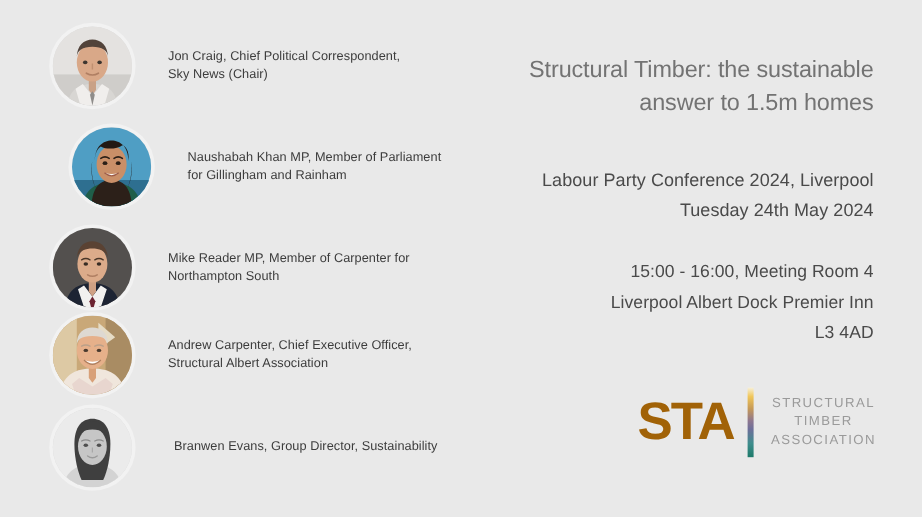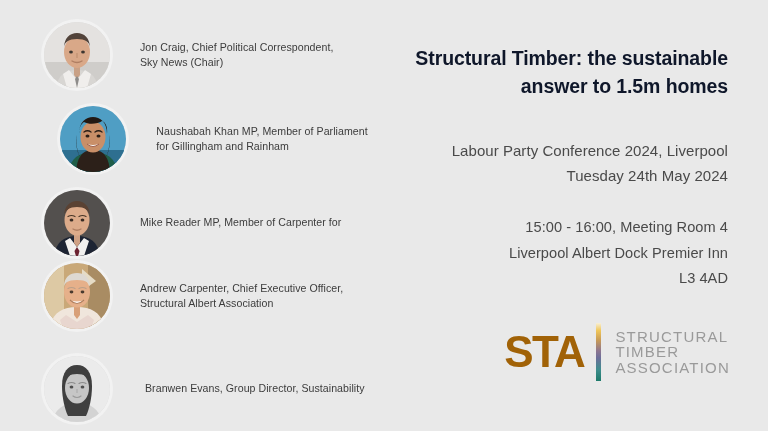--- a/index.html
+++ b/index.html
@@ -63,21 +63,21 @@
     letter-spacing: 0.05px;
   }
 
   .speaker-text .line { display: block; white-space: nowrap; }
 
   
   .sp-0 { top: 22px;  }
   .sp-1 { top: 106px; justify-content: center; }
   .sp-2 { top: 190px; }
   .sp-3 { top: 263px; }
-  .sp-4 { top: 356px; }
+  .sp-4 { top: 340px; }
 
   .sp-0 .speaker-text { margin-left: 30px; }
   .sp-1 .speaker-text { margin-left: 30px; }
   .sp-2 .speaker-text { margin-left: 30px; }
   .sp-3 .speaker-text { margin-left: 30px; }
   .sp-4 .speaker-text { margin-left: 35px; }
 
   
   .content {
     position: absolute;
@@ -88,22 +88,22 @@
     text-align: right;
   }
 
   .title {
     position: absolute;
     right: 40px;
     top: 44px;
     width: 330px;
     font-size: 19.5px;
     line-height: 28px;
-    font-weight: bold;
-    color: #0f172a;
+    font-weight: normal;
+    color: #737373;
     letter-spacing: -0.1px;
   }
   .title .line { display: block; }
 
   .conference {
     position: absolute;
     right: 40px;
     top: 138px;
     width: 330px;
     font-size: 15px;
@@ -152,22 +152,22 @@
         #f7f0d8 0%,
         #f0c659 13%,
         #c79a57 30%,
         #8d7690 48%,
         #6d6f9a 60%,
         #3f8d8d 80%,
         #1d7a6a 100%);
   }
 
   .logo-words {
-    text-align: left;
-    font-size: 15px;
+    text-align: center;
+    font-size: 11px;
     line-height: 15.5px;
     color: #9a9a9a;
     letter-spacing: 1.2px;
   }
   .logo-words .line { display: block; }
 </style>
 </head>
 <body>
 
 <div id="slide">
@@ -234,20 +234,21 @@
           <path d="M20 27c0-11 6-16 13-16s13 5 13 16c0-7-6-10-13-10s-13 3-13 10z" fill="#5a4233"></path>
           <ellipse cx="27.5" cy="30" rx="1.9" ry="1.5" fill="#382c24"></ellipse>
           <ellipse cx="38.5" cy="30" rx="1.9" ry="1.5" fill="#382c24"></ellipse>
           <path d="M24 26.5q3.5-2 7 0" stroke="#4a3729" stroke-width="1.2" fill="none" stroke-linecap="round"></path>
           <path d="M35 26.5q3.5-2 7 0" stroke="#4a3729" stroke-width="1.2" fill="none" stroke-linecap="round"></path>
           <path d="M29 39q4 2.5 8 0" stroke="#b07f63" stroke-width="1.3" fill="none" stroke-linecap="round"></path>
         </svg>
       </div>
       <div class="speaker-text">
         <span class="line">Mike Reader MP, Member of Carpenter for</span>
+        <span class="line">Northampton South</span>
       </div>
     </div>
 
     <div class="speaker sp-3">
       <div class="avatar">
         <svg viewBox="0 0 66 66" preserveAspectRatio="xMidYMid slice" aria-hidden="true">
           <rect width="66" height="66" fill="#c9a878"></rect>
           <rect width="20" height="66" fill="#ddc9a4"></rect>
           <rect x="44" width="22" height="66" fill="#a98c63"></rect>
           <path d="M38 6l14 12-14 10z" fill="#e6dcc6"></path>

